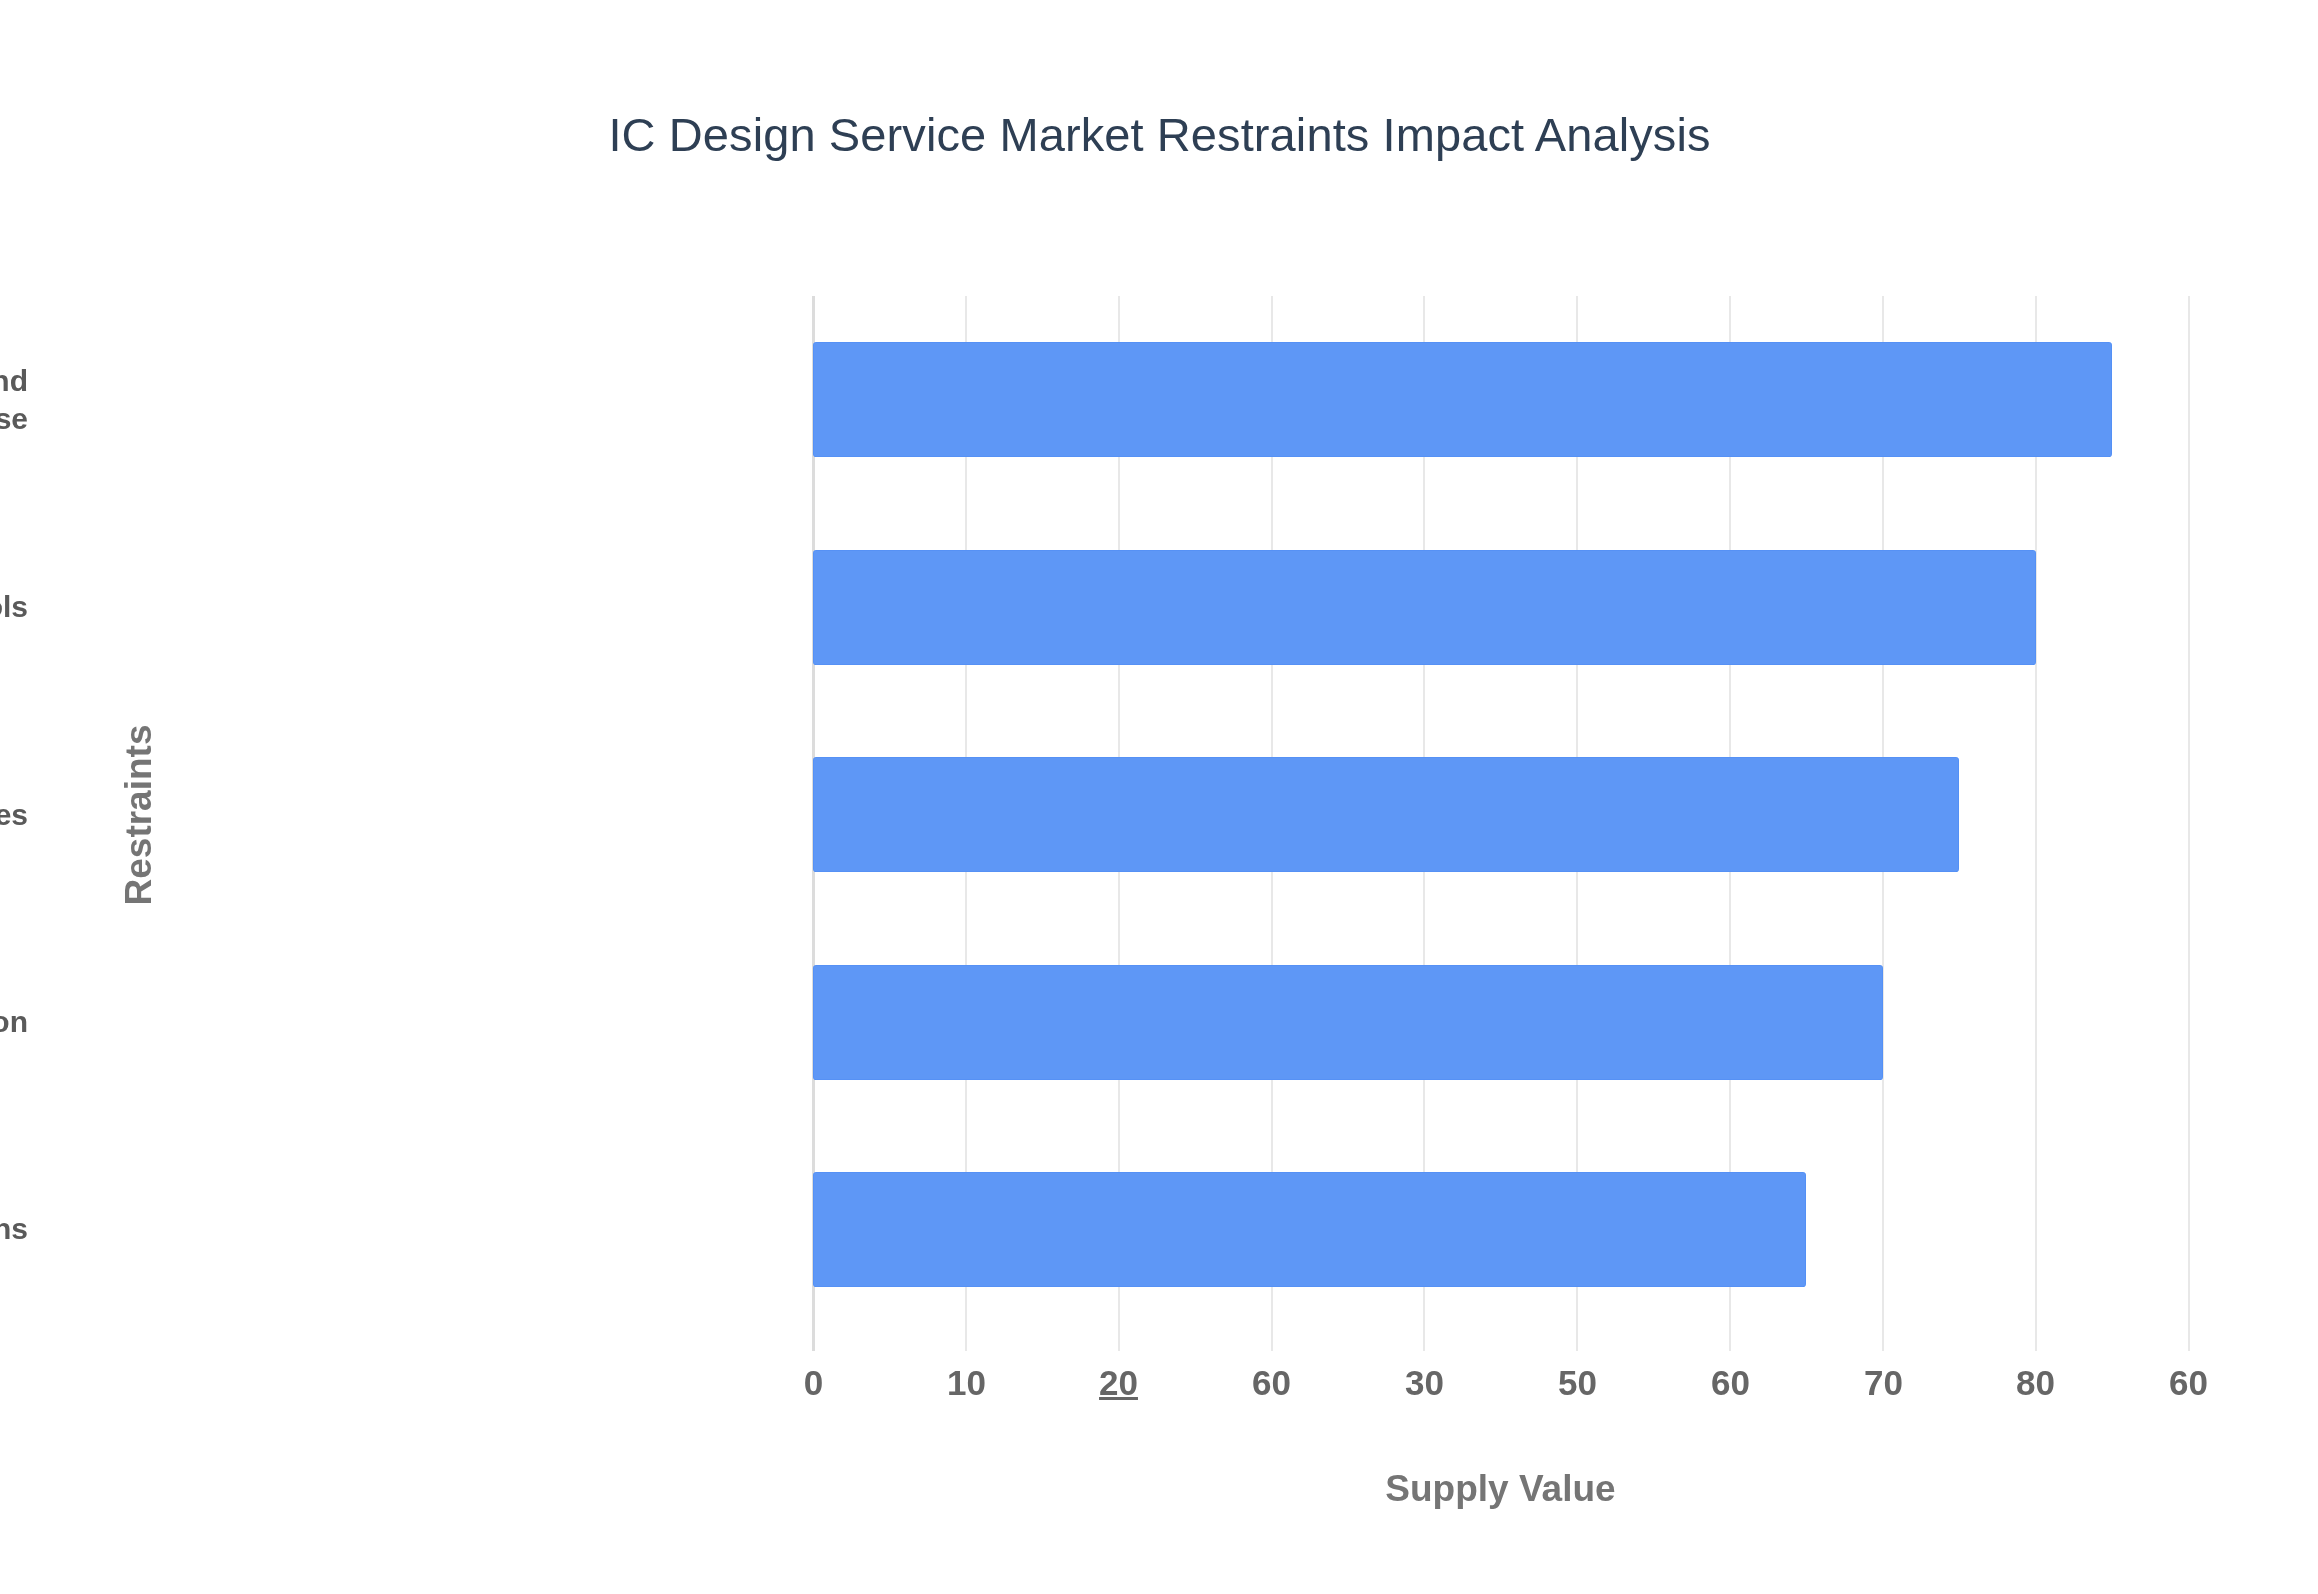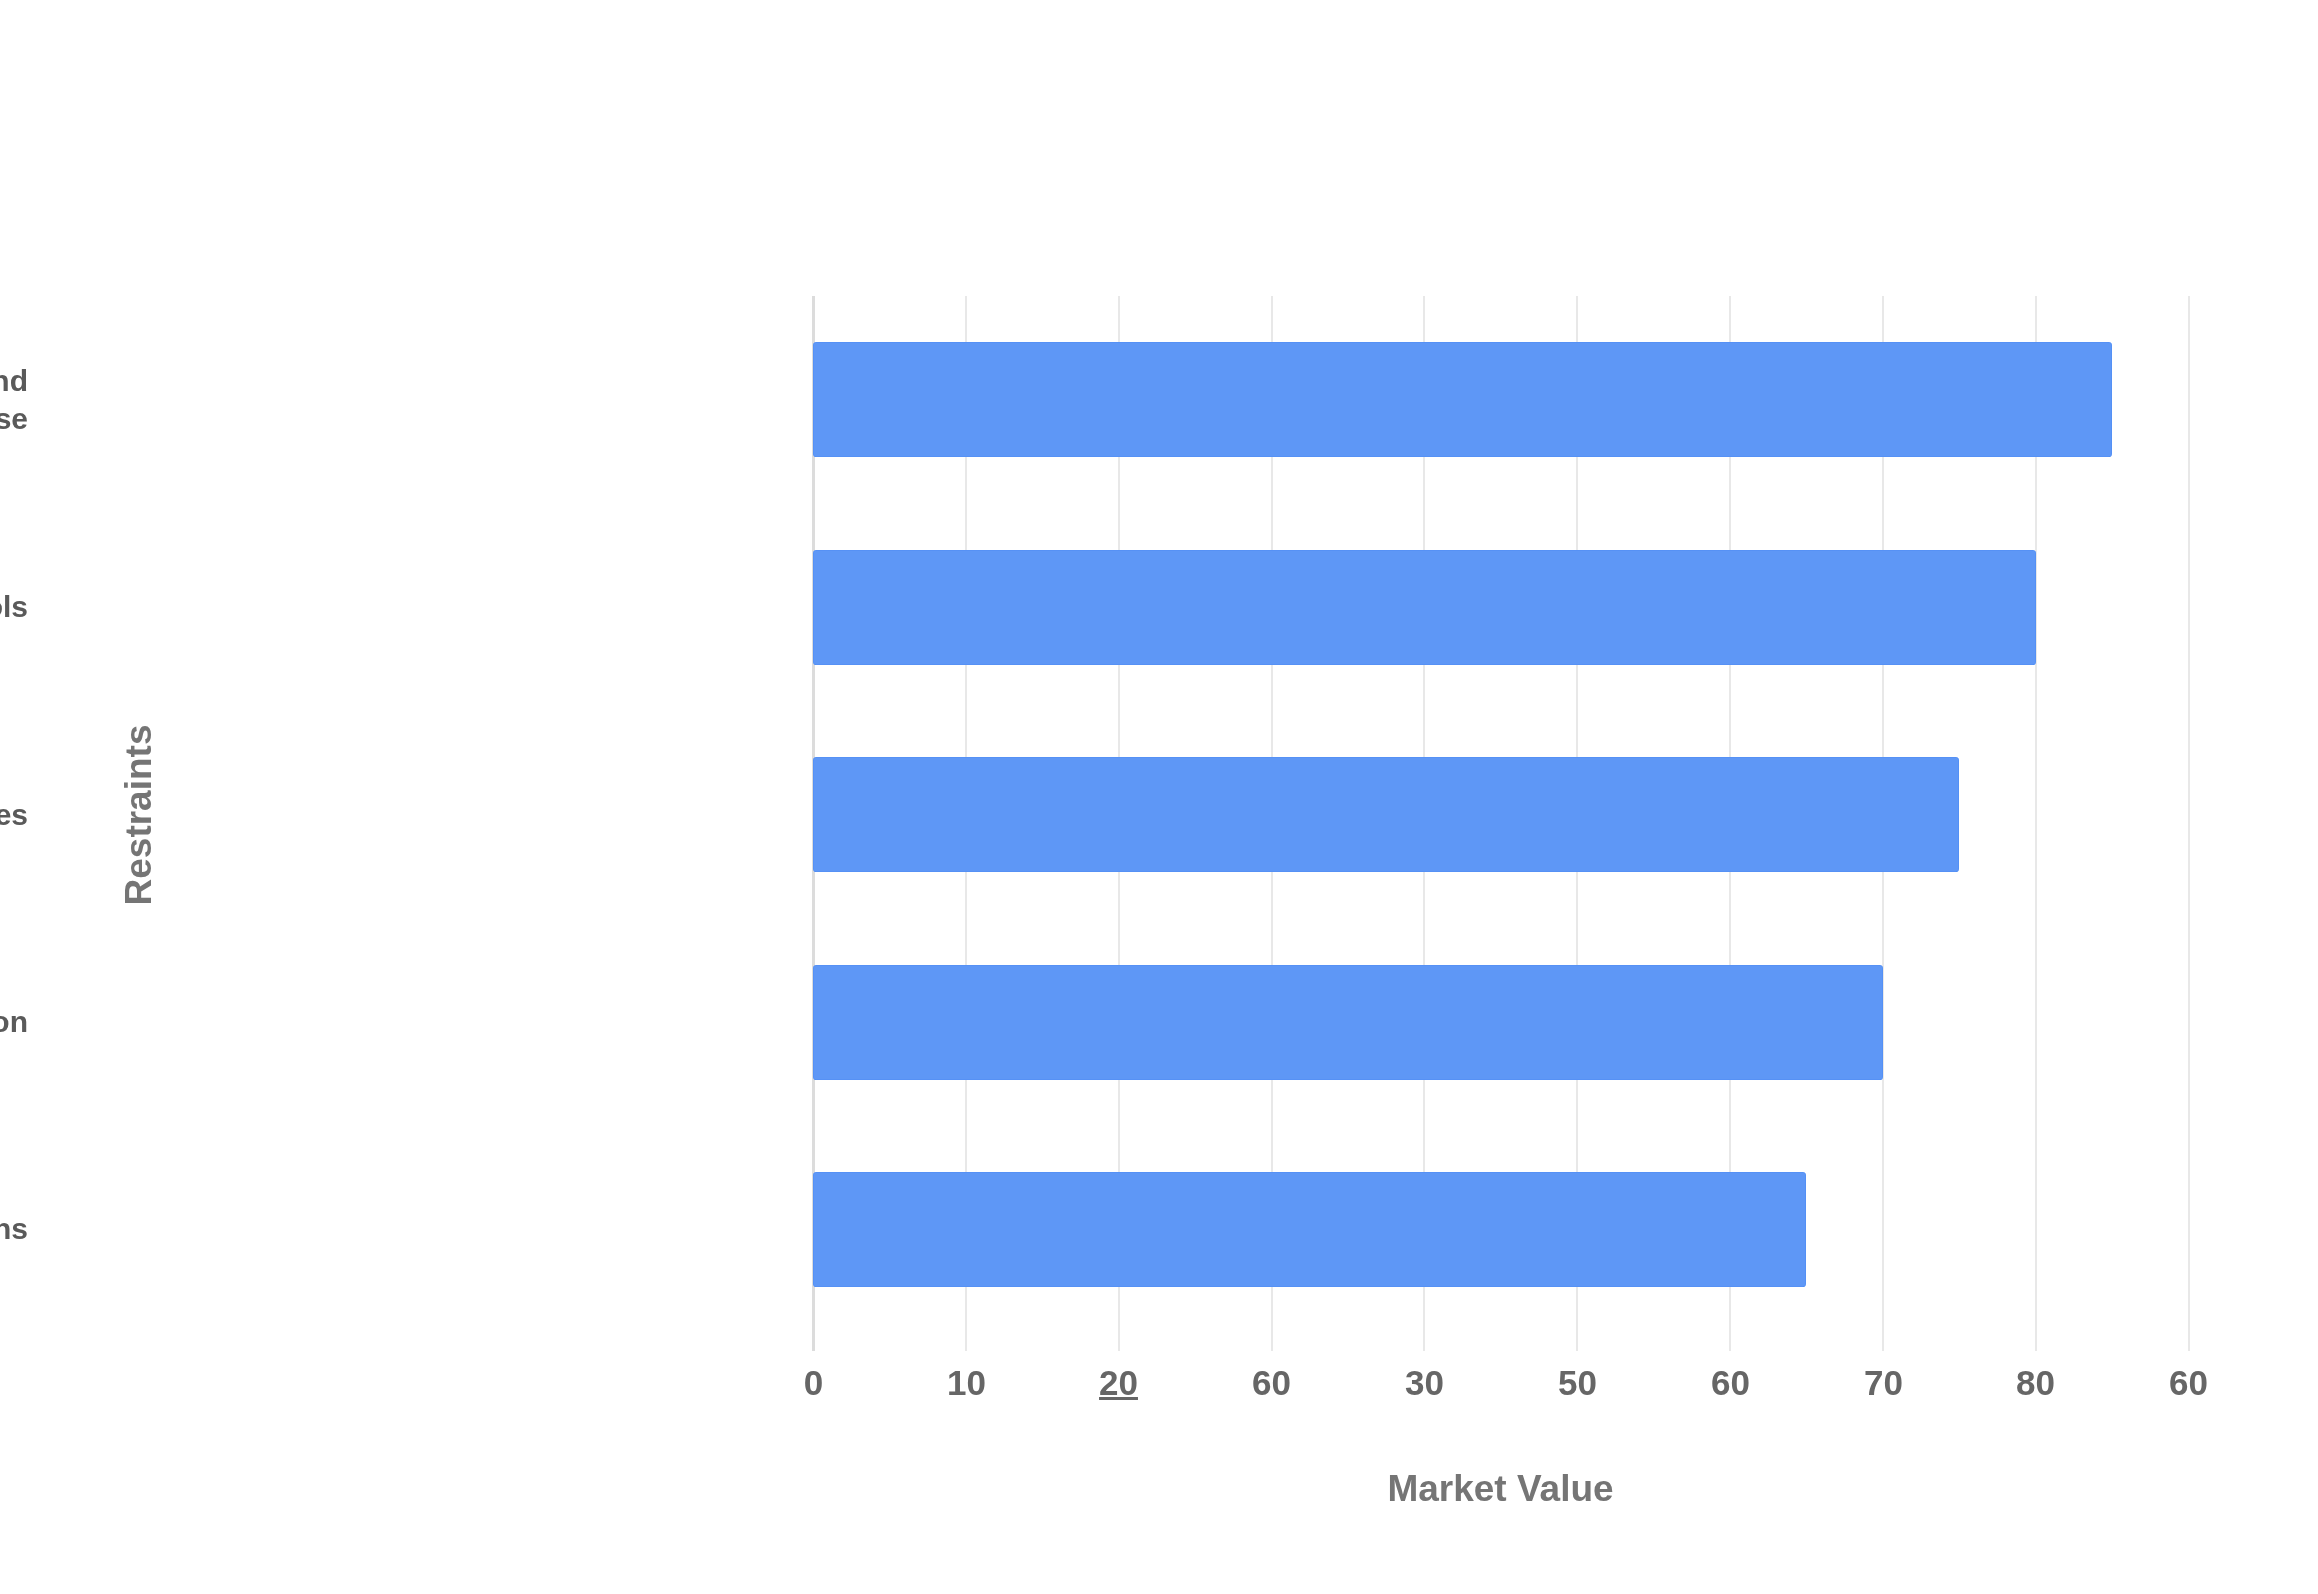--- a/index.html
+++ b/index.html
@@ -113,20 +113,21 @@
     transform: translate(-50%, -50%) rotate(-90deg);
     transform-origin: center center;
     white-space: nowrap;
   }
 </style>
 </head>
 <body>
 
 <div id="chart-root">
 
+  <div class="chart-title">IC Design Service Market Restraints Impact Analysis</div>
 
   <div class="plot-area">
     <div id="gridlines">
         <div class="gridline axis-zero" style="left: -0.9px;"></div>
         <div class="gridline" style="left: 152px;"></div>
         <div class="gridline" style="left: 305px;"></div>
         <div class="gridline" style="left: 458px;"></div>
         <div class="gridline" style="left: 610px;"></div>
         <div class="gridline" style="left: 763px;"></div>
         <div class="gridline" style="left: 916px;"></div>
@@ -156,18 +157,18 @@
       <div class="xtick" style="left: 2188px;">60</div>
     </div>
   <div id="ycats">
       <div class="ycat" style="top: 400px;">Shortage of Skilled Talent and Expertise</div>
       <div class="ycat" style="top: 607px;">High Cost of Advanced Design Tools</div>
       <div class="ycat" style="top: 815px;">Long Development Cycles</div>
       <div class="ycat" style="top: 1022px;">Intellectual Property (IP) Protection</div>
       <div class="ycat" style="top: 1229px;">Supply Chain Disruptions</div>
     </div>
 
-  <div class="x-axis-title">Market Value</div>
+  <div class="x-axis-title">Supply Value</div>
 
   <div class="y-axis-title">Restraints</div>
 
 </div>
 
 
 </body></html>

